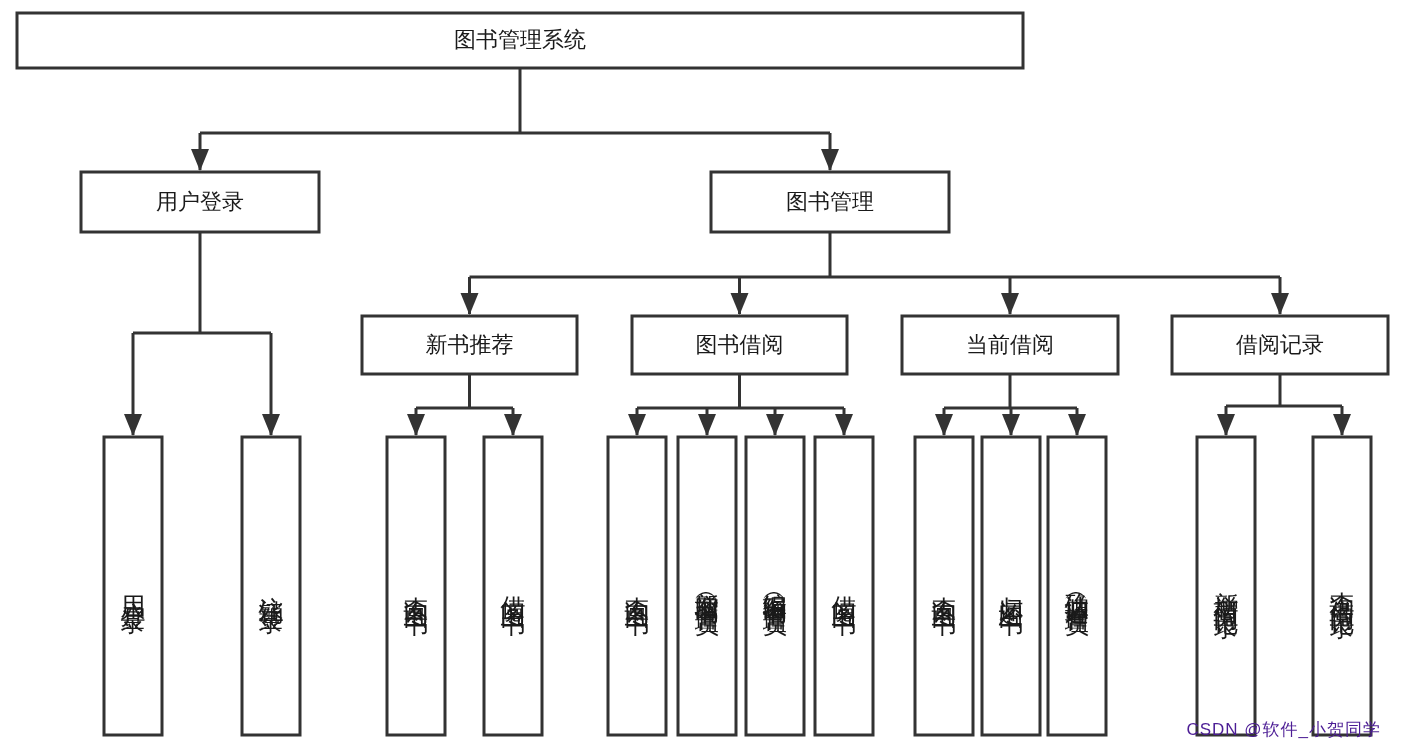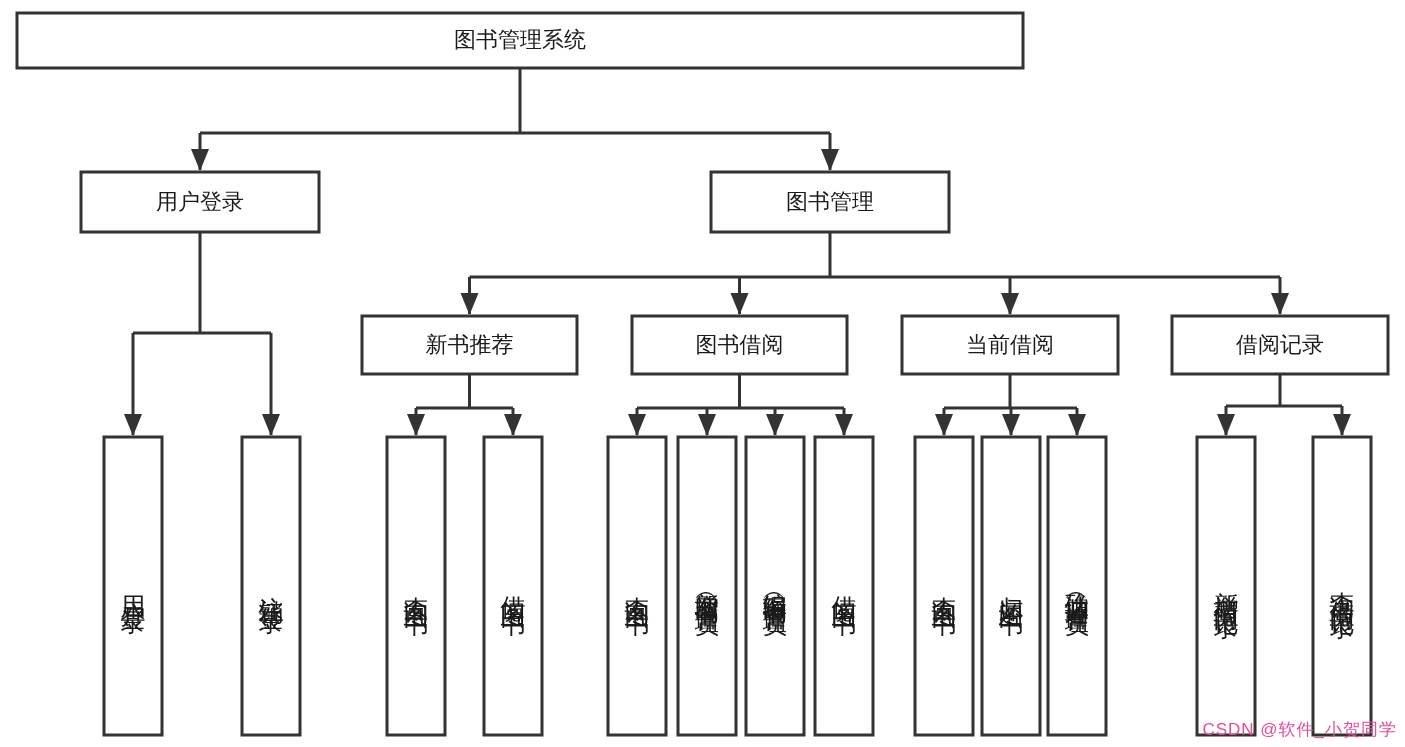--- a/index.html
+++ b/index.html
@@ -63,25 +63,25 @@
     letter-spacing: 5px;
     color: #1a1a1a;
     white-space: nowrap;
   }
   .leaf-label.tall {
     font-size: 24px;
     letter-spacing: 3px;
   }
   .watermark {
     position: absolute;
-    right: 8px;
+    right: 24px;
     bottom: 6px;
     font-family: "Liberation Sans", "DejaVu Sans", sans-serif;
     font-size: 17px;
-    color: #ec4899;
+    color: #4c1d95;
     letter-spacing: 1px;
     white-space: nowrap;
   }
 </style>
 </head>
 <body>
 
 <div id="diagram-root">
 
   <svg class="flow" viewBox="0 0 1405 747">

